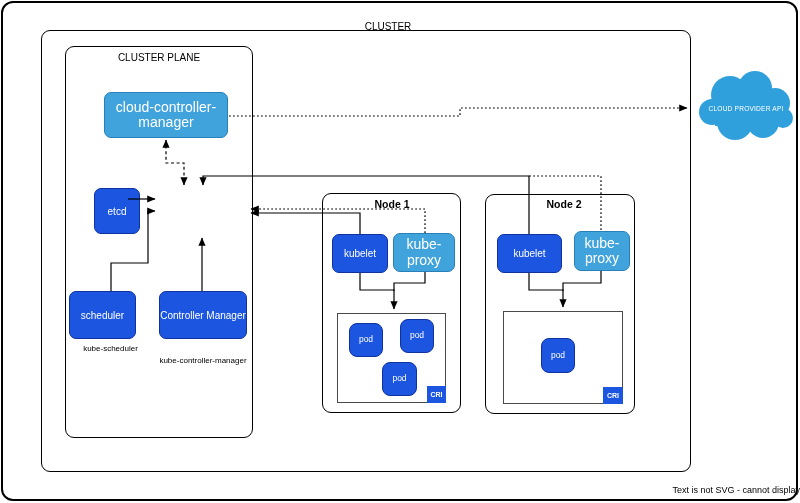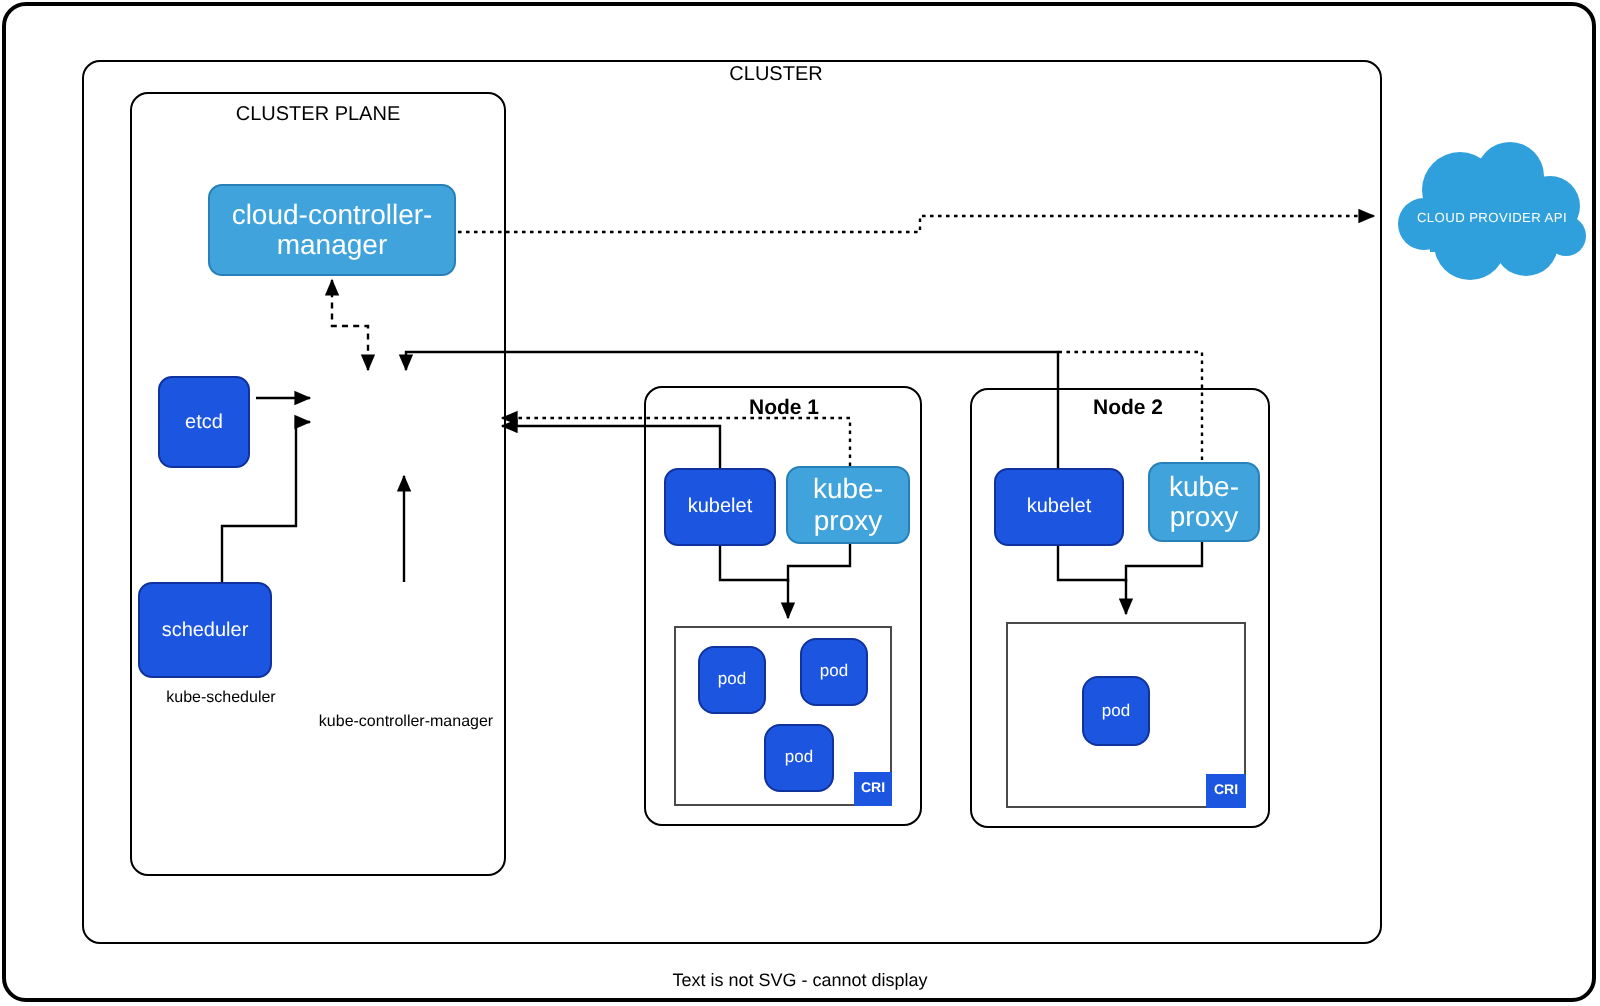--- a/index.html
+++ b/index.html
@@ -15,46 +15,47 @@
           color:#fff; display:flex; align-items:center; justify-content:center;
           font-size:10px; text-align:center; line-height:1.1; }
   .lbox { position:absolute; background:#41A3DC; border:1.5px solid #2980B9; border-radius:7px;
           color:#fff; display:flex; align-items:center; justify-content:center;
           font-size:14px; text-align:center; line-height:1.1; }
   .plainbox { position:absolute; background:#fff; border:1px solid #4a4a4a; }
   .pod { border-radius:8px; font-size:8.5px; }
   .cri-badge { position:absolute; background:#1B55E0; color:#fff; font-size:7px; font-weight:700;
                display:flex; align-items:center; justify-content:center; border:none; border-radius:0; }
   .caption { position:absolute; font-size:8px; color:#000; text-align:center; white-space:nowrap; }
-  .footer { position:absolute; left:0; top:485px; width:800px; text-align:center;
+  .footer { position:absolute; left:0; top:485px; width:800px; text-align:right;
             font-size:9px; color:#000; }
   svg.connectors { position:absolute; left:0; top:0; pointer-events:none; }
   .cloud-label { font-size:6.6px; fill:#fff; font-family:"Liberation Sans", sans-serif; letter-spacing:0.2px; }
 </style>
 </head>
 <body>
 
 <div class="canvas">
 
   <div class="outer-border"></div>
 
   <div class="frame" style="left:41px; top:30px; width:650px; height:442px;"></div>
-  <div class="frame-title" style="left:338px; top:32px; width:100px;">CLUSTER</div>
+  <div class="frame-title" style="left:338px; top:21px; width:100px;">CLUSTER</div>
 
   <div class="frame" style="left:65px; top:46px; width:188px; height:392px; border-width:1.4px;"></div>
   <div class="frame-title" style="left:109px; top:52px; width:100px;">CLUSTER PLANE</div>
 
   <div class="lbox" style="left:104px; top:92px; width:124px; height:46px;">cloud-controller-manager</div>
 
-  <div class="bbox" style="left:79px; top:188px; width:46px; height:46px;">etcd</div>
+  <div class="bbox" style="left:94px; top:188px; width:46px; height:46px;">etcd</div>
 
 
   <div class="bbox" style="left:69px; top:291px; width:67px; height:48px;">scheduler</div>
   <div class="caption" style="left:69px; top:344px; width:83px;">kube-scheduler</div>
 
+  <div class="bbox" style="left:159px; top:291px; width:88px; height:48px;">Controller Manager</div>
   <div class="caption" style="left:151px; top:356px; width:104px;">kube-controller-manager</div>
 
   <div class="frame" style="left:322px; top:193px; width:139px; height:220px; border-width:1.4px;"></div>
   <div class="frame-title bold-title" style="left:342px; top:198px; width:100px;">Node 1</div>
 
   <div class="bbox" style="left:332px; top:234px; width:56px; height:39px;">kubelet</div>
   <div class="lbox" style="left:393px; top:233px; width:62px; height:39px;">kube-proxy</div>
 
   <div class="plainbox" style="left:337px; top:313px; width:109px; height:90px;"></div>
   <div class="bbox pod" style="left:349px; top:323px; width:34px; height:34px;">pod</div>

